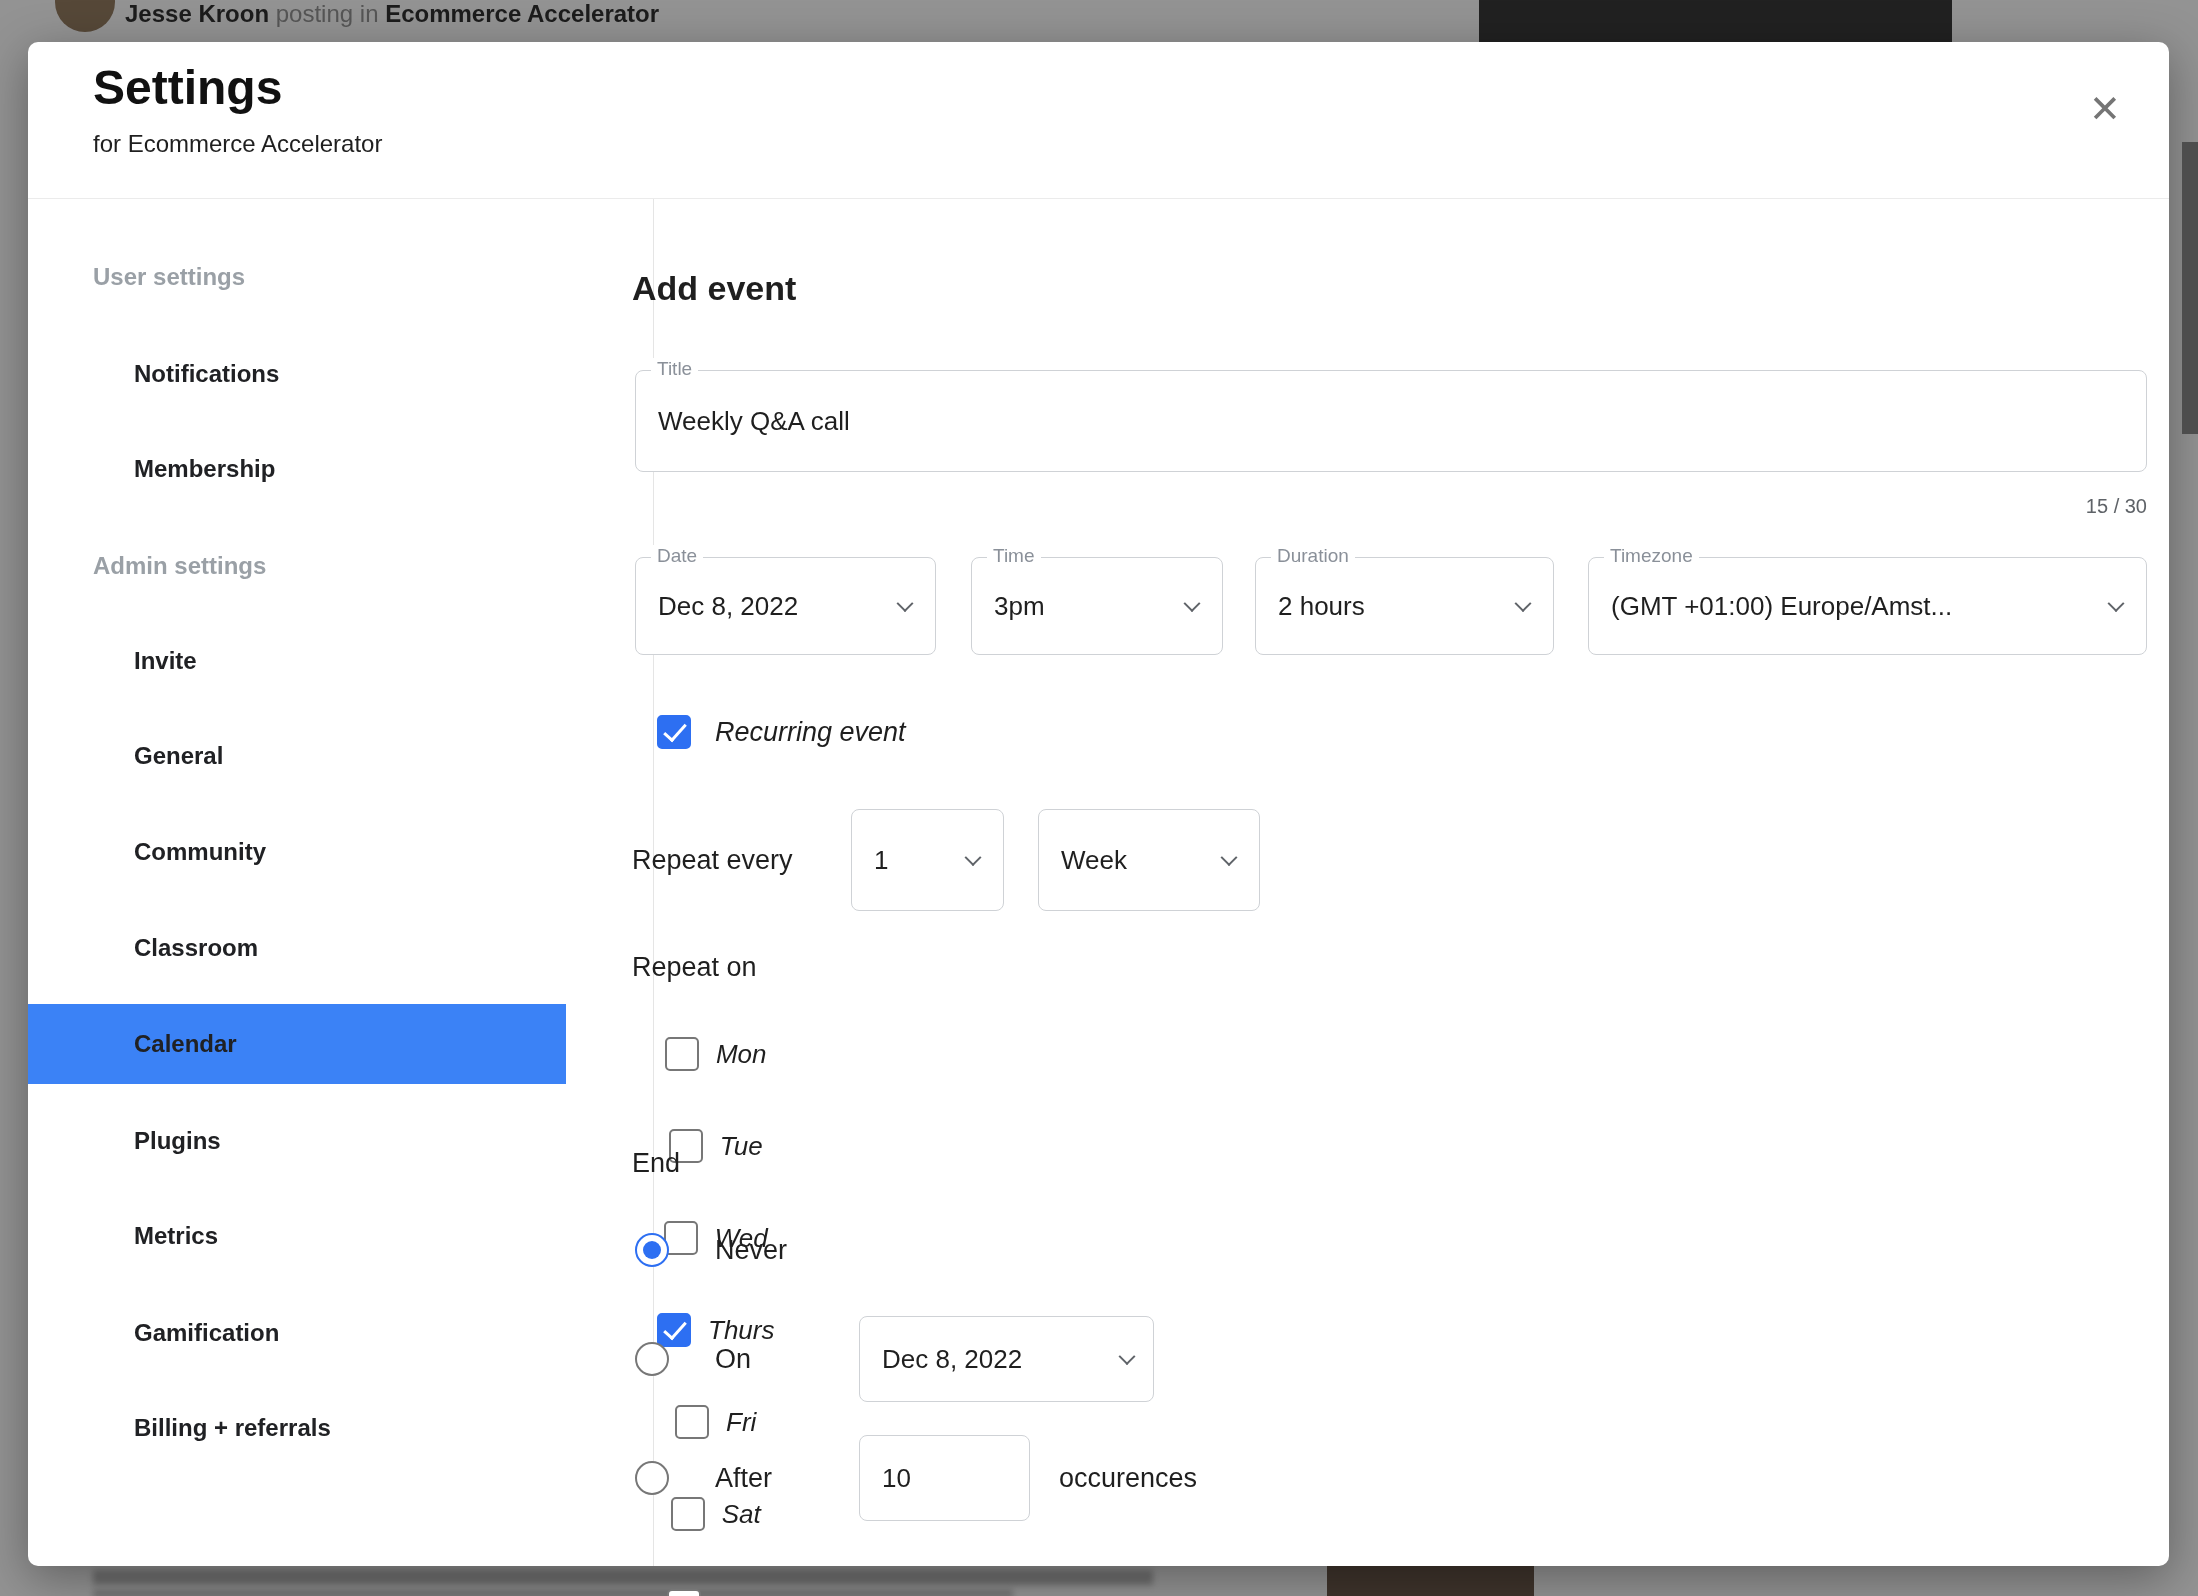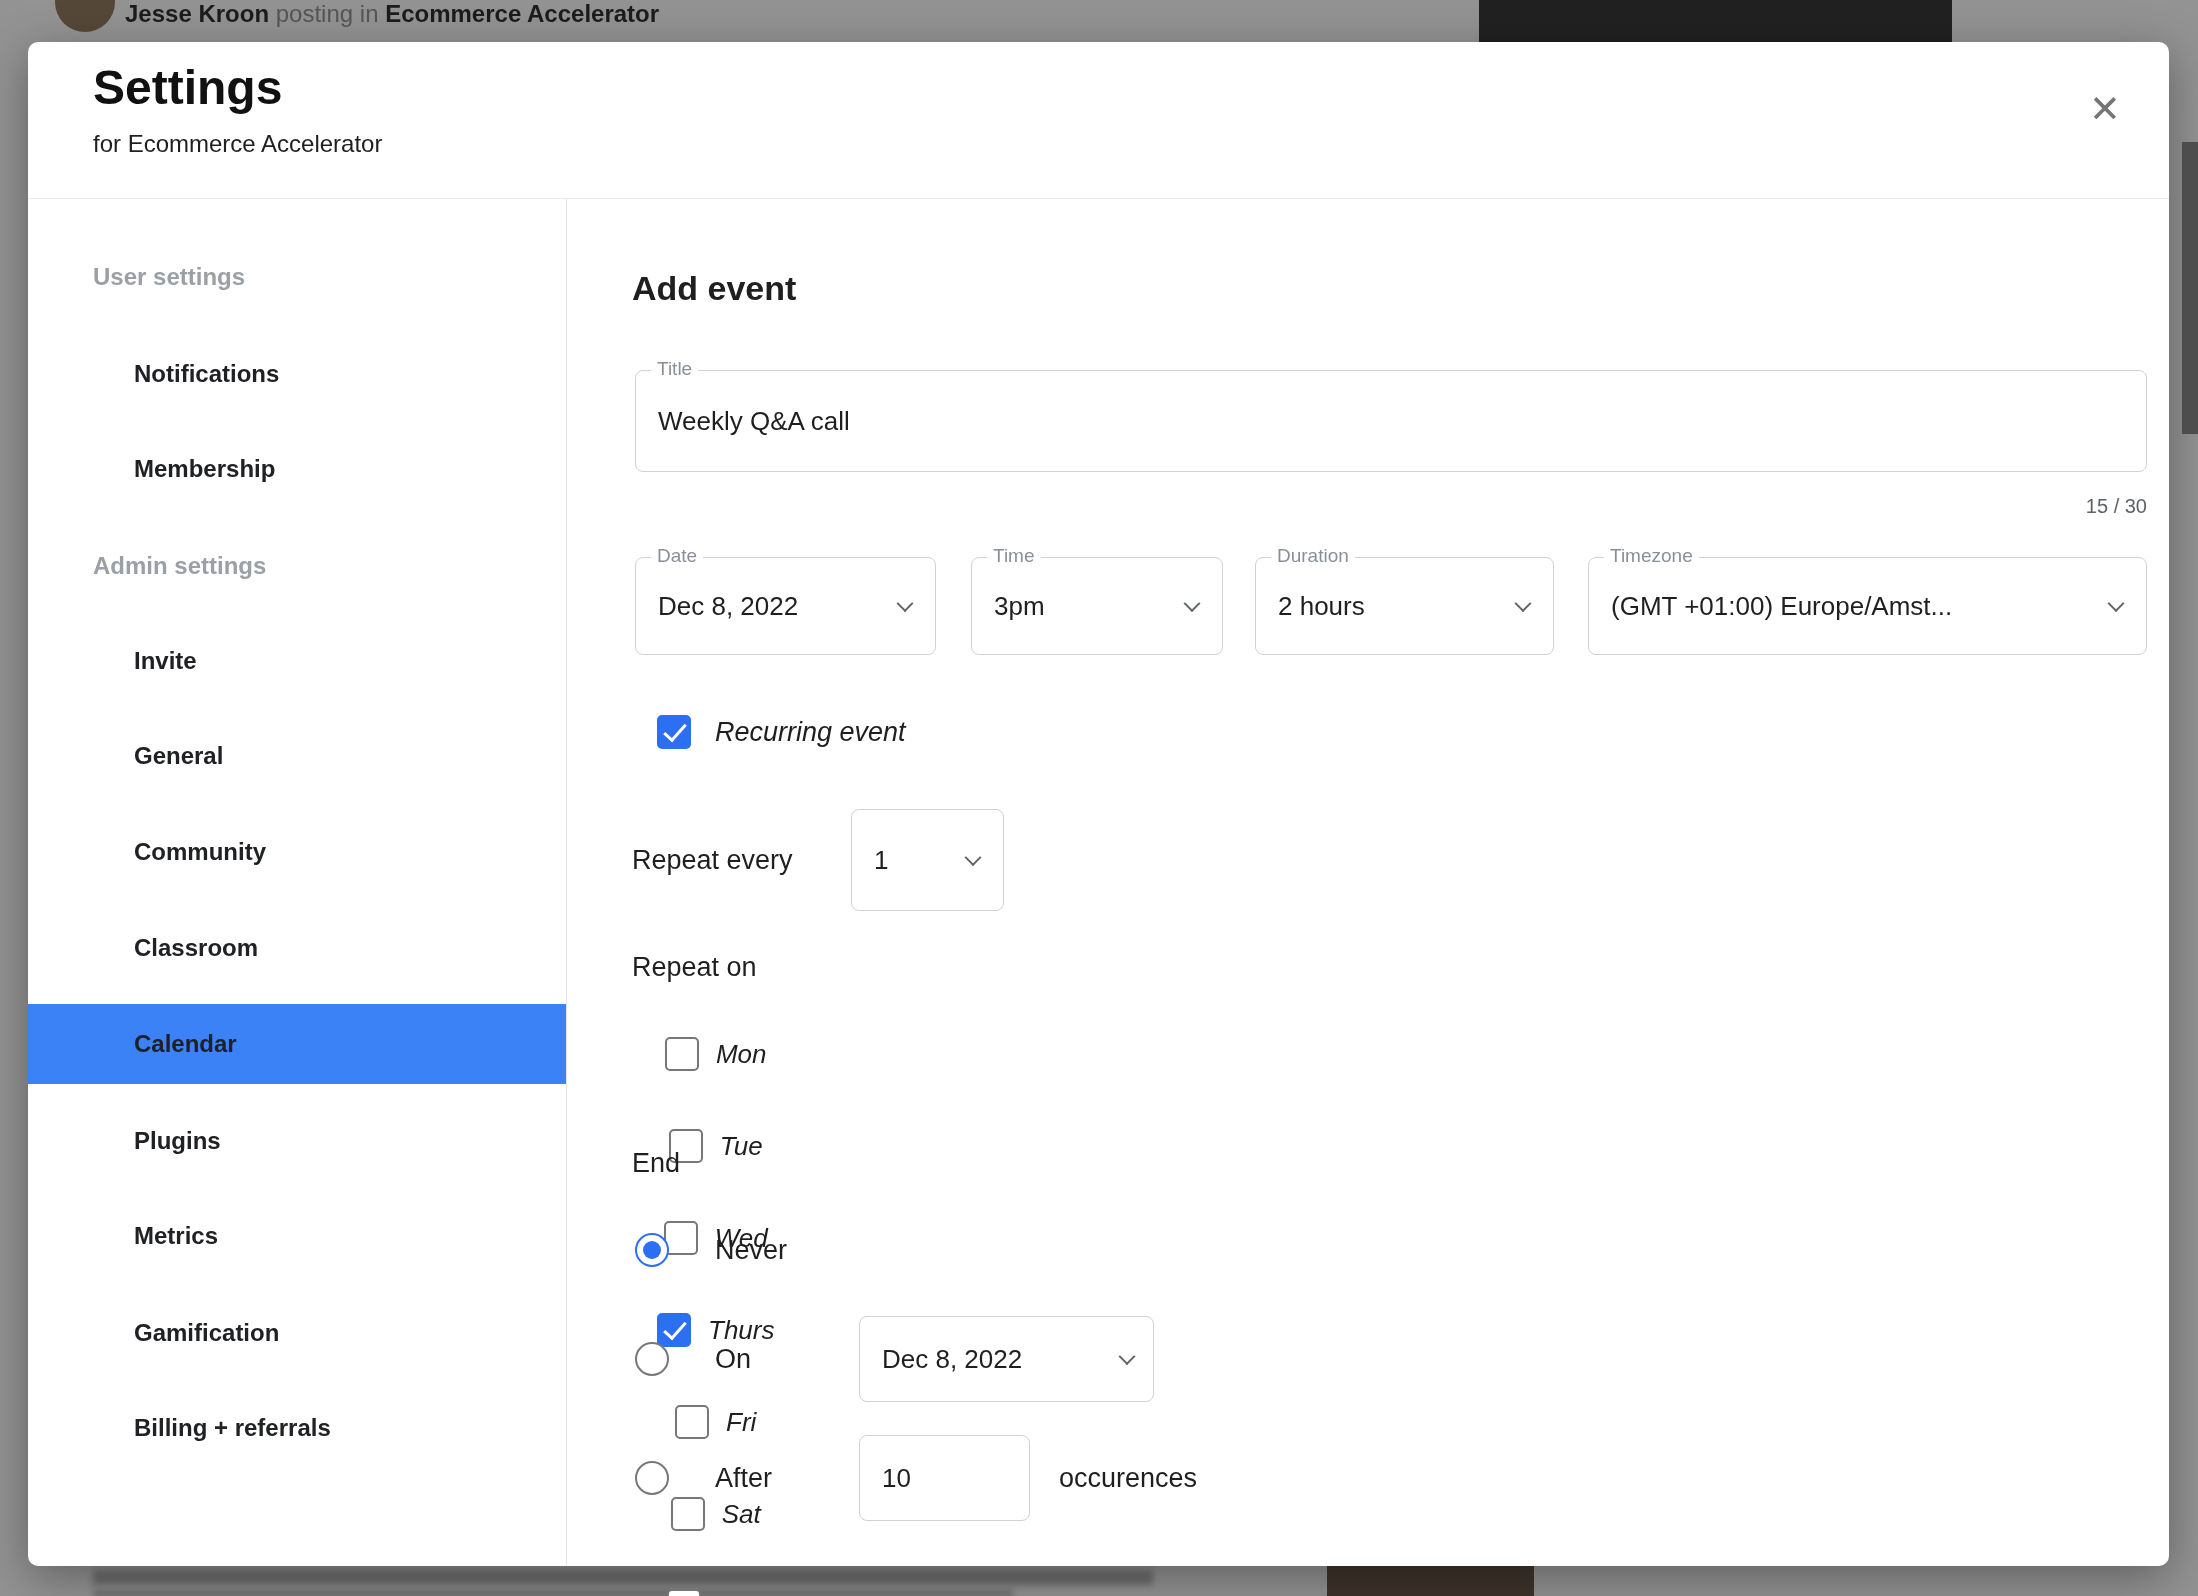--- a/index.html
+++ b/index.html
@@ -33,21 +33,21 @@
     position:absolute; left:28px; top:42px; width:2141px; height:1524px;
     background:#fff; border-radius:10px; z-index:10;
     box-shadow:0 12px 48px rgba(0,0,0,0.35);
   }
   .modal-header { position:absolute; left:0; top:0; width:100%; height:157px; border-bottom:1px solid #EBEBEB; }
   .modal-title { position:absolute; left:65px; top:18px; font-size:48px; font-weight:700; color:#111; }
   .modal-subtitle { position:absolute; left:65px; top:88px; font-size:24px; color:#1f1f1f; }
   .close-btn { position:absolute; left:2053px; top:43px; width:48px; height:48px; line-height:48px; text-align:center; font-size:38px; color:#757575; cursor:pointer; }
 
   
-  .sidebar { position:absolute; left:0; top:157px; width:539px; bottom:0; border-right:1px solid #E5E5E5; }
+  .sidebar { position:absolute; left:0; top:157px; width:626px; bottom:0; border-right:1px solid #E5E5E5; }
   .sb-row { position:absolute; left:0; width:538px; height:80px; display:flex; align-items:center; font-size:24px; font-weight:700; color:#202124; padding-left:106px; cursor:pointer; }
   .sb-header { color:#9AA0A6; padding-left:65px; cursor:default; }
   .sb-row.active { background:#3b82f6; }
 
   
   .content { position:absolute; left:539px; top:157px; right:0; bottom:0; }
   .add-event { position:absolute; left:65px; top:70px; font-size:34px; font-weight:700; color:#1f1f1f; }
 
   .field { position:absolute; border:1px solid #CFD2D6; border-radius:8px; background:#fff; }
   .flabel { position:absolute; top:-13px; left:15px; padding:0 6px; background:#fff; font-size:19px; color:#8A9099; white-space:nowrap; }
@@ -152,20 +152,24 @@
     <div class="flex-row" style="left:90px; top:505px; height:56px; gap:24px;">
       <span class="checkbox on"></span>
       <span style="font-size:27px;">Recurring event</span>
     </div>
 
     <div class="plain-label" style="left:65px; top:633px;">Repeat every</div>
     <div class="field" style="left:284px; top:610px; width:153px; height:102px;">
       <span class="fvalue">1</span>
       <span class="chev"></span>
     </div>
+    <div class="field" style="left:471px; top:610px; width:222px; height:102px;">
+      <span class="fvalue">Week</span>
+      <span class="chev"></span>
+    </div>
 
     <div class="plain-label" style="left:65px; top:740px;">Repeat on</div>
     <div class="flex-row" style="left:90px; top:838px; height:56px; gap:58px;flex-direction:column;">
       <div class="day-item">
         <span class="checkbox"></span>
         <span>Mon</span>
       </div>
       <div class="day-item">
         <span class="checkbox"></span>
         <span>Tue</span>

